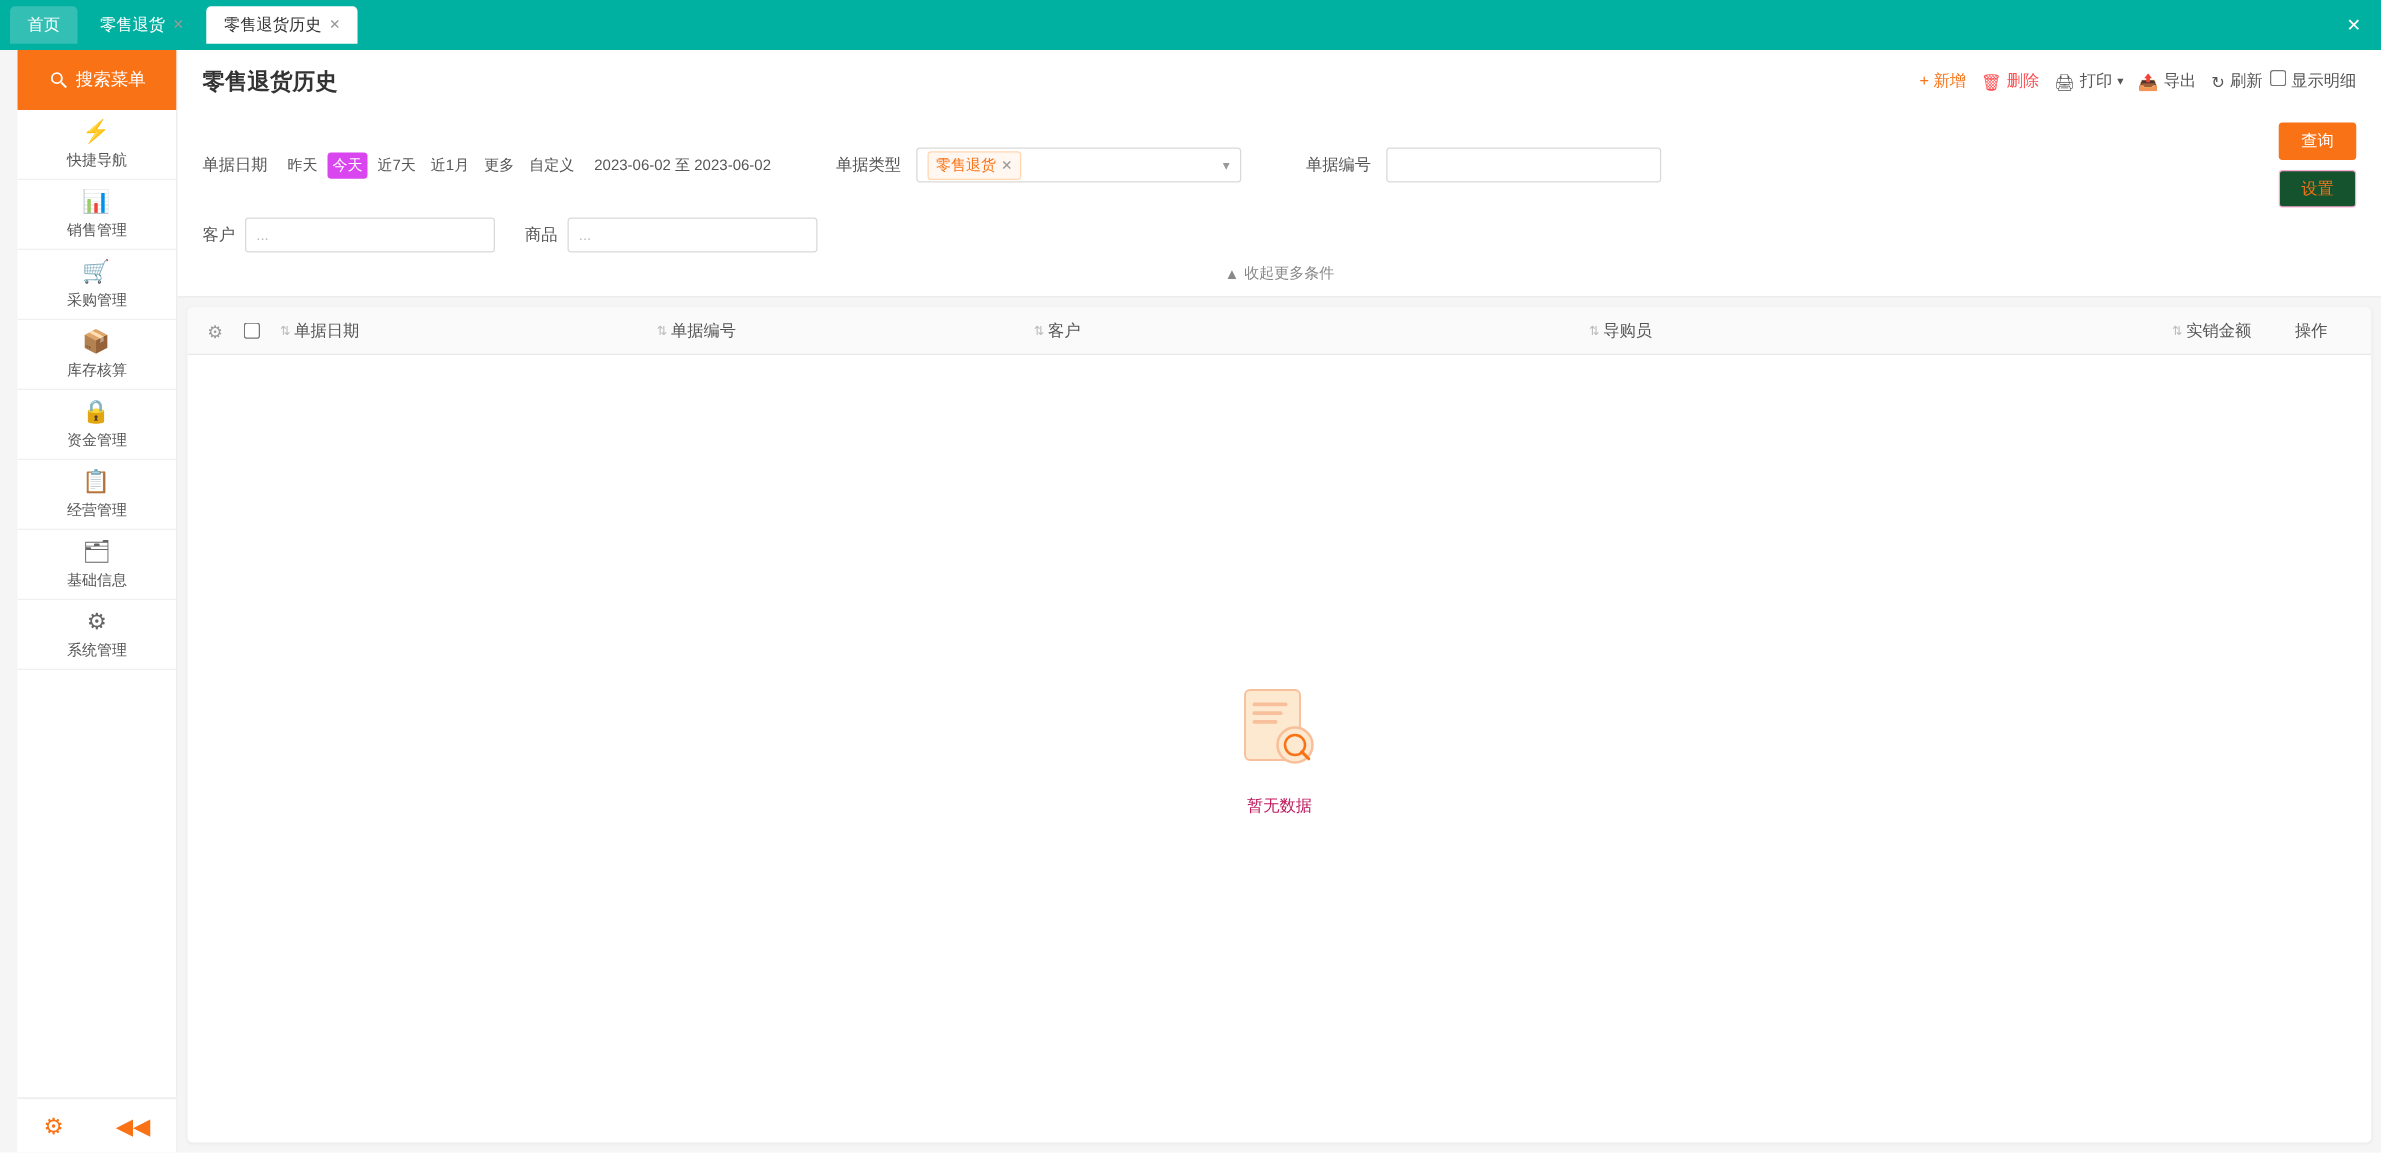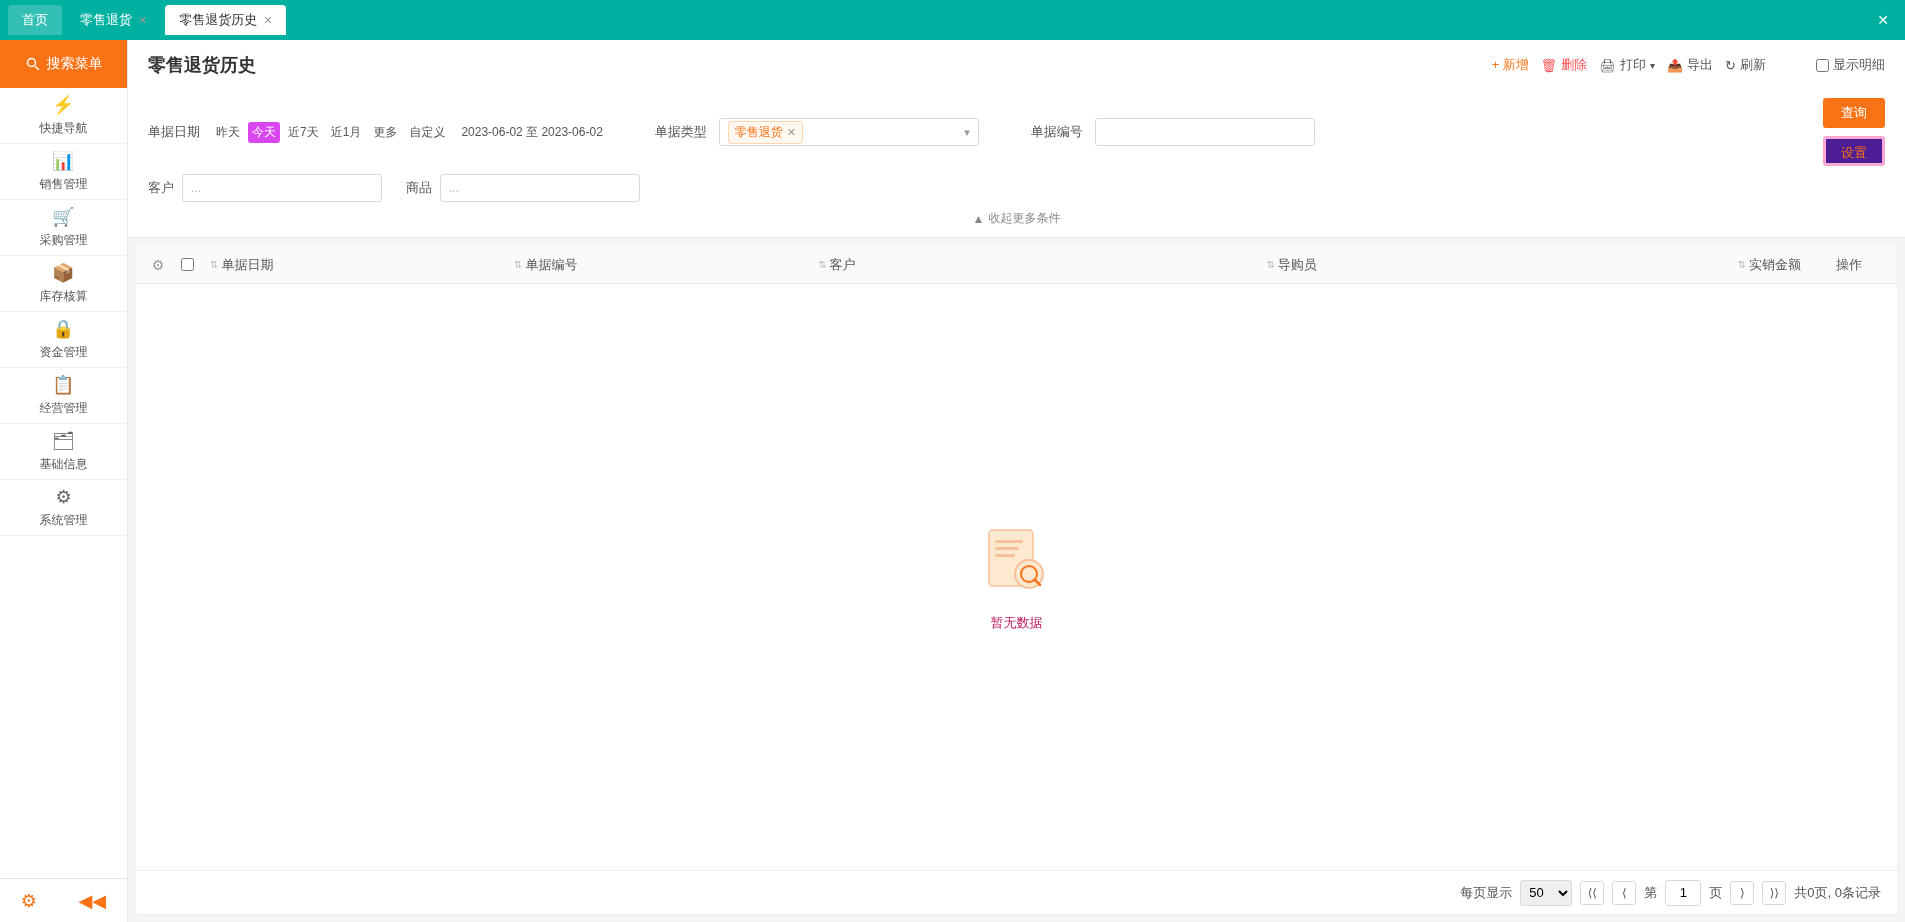--- a/index.html
+++ b/index.html
@@ -52,20 +52,21 @@
       font-size: 14px;
       cursor: pointer;
       padding: 0 8px;
     }
 
     
     .main-layout {
       display: flex;
       flex: 1;
       overflow: hidden;
+      padding-left: 14px;
     }
 
     
     .sidebar {
       width: 128px;
       background: #fff;
       border-right: 1px solid #e8e8e8;
       display: flex;
       flex-direction: column;
       flex-shrink: 0;
@@ -161,26 +162,25 @@
     }
     .btn-new {
       color: #f97316;
     }
     .btn-delete { color: #ff4d4f; }
     .btn-print { color: #555; }
     .btn-export { color: #555; }
     .btn-refresh { color: #555; }
     .show-detail-cb {
       display: flex;
-      align-items: center;
-      gap: 4px;
-      font-size: 13px;
-      color: #555;
-      cursor: pointer;
-      margin-left: 44px;
+      align-items: flex-start;
+      gap: 4px;
+      font-size: 13px;
+      color: #555;
+      cursor: pointer;
     }
 
     
     .filter-area {
       padding: 8px 0 4px 0;
     }
     .filter-row {
       display: flex;
       align-items: center;
       gap: 12px;
@@ -264,23 +264,23 @@
       background: #f97316;
       color: #fff;
       border: none;
       border-radius: 3px;
       padding: 5px 18px;
       font-size: 13px;
       cursor: pointer;
       height: 30px;
     }
     .btn-settings {
-      background: #4c1d95;
+      background: #14532d;
       color: #f97316;
-      border: 3px solid #f9a8d4;
+      border: 1px solid #f9a8d4;
       border-radius: 3px;
       padding: 5px 14px;
       font-size: 13px;
       cursor: pointer;
       height: 30px;
     }
     .collapse-btn {
       display: flex;
       align-items: center;
       gap: 4px;
@@ -620,32 +620,15 @@
           <rect x="18" y="18" width="28" height="3" rx="1.5" fill="#f7c09a"></rect>
           <rect x="18" y="25" width="24" height="3" rx="1.5" fill="#f7c09a"></rect>
           <rect x="18" y="32" width="20" height="3" rx="1.5" fill="#f7c09a"></rect>
           <circle cx="52" cy="52" r="14" fill="#fde8d0" stroke="#f7c09a" stroke-width="2"></circle>
           <circle cx="52" cy="52" r="8" fill="none" stroke="#f97316" stroke-width="2"></circle>
           <line x1="57.5" y1="57.5" x2="63" y2="63" stroke="#f97316" stroke-width="2.5" stroke-linecap="round"></line>
         </svg>
         <span>暂无数据</span>
       </div>
 
-      <div class="pagination">
-        <span>每页显示</span>
-        <select class="page-size-select">
-          <option>10</option>
-          <option>20</option>
-          <option selected="">50</option>
-          <option>100</option>
-        </select>
-        <div class="page-nav-btn">⟨⟨</div>
-        <div class="page-nav-btn">⟨</div>
-        <span>第</span>
-        <input class="page-input" value="1" style="">
-        <span>页</span>
-        <div class="page-nav-btn">⟩</div>
-        <div class="page-nav-btn">⟩⟩</div>
-        <span>共0页, 0条记录</span>
-      </div>
     </div>
   </div>
 </div>
 
 </body></html>

